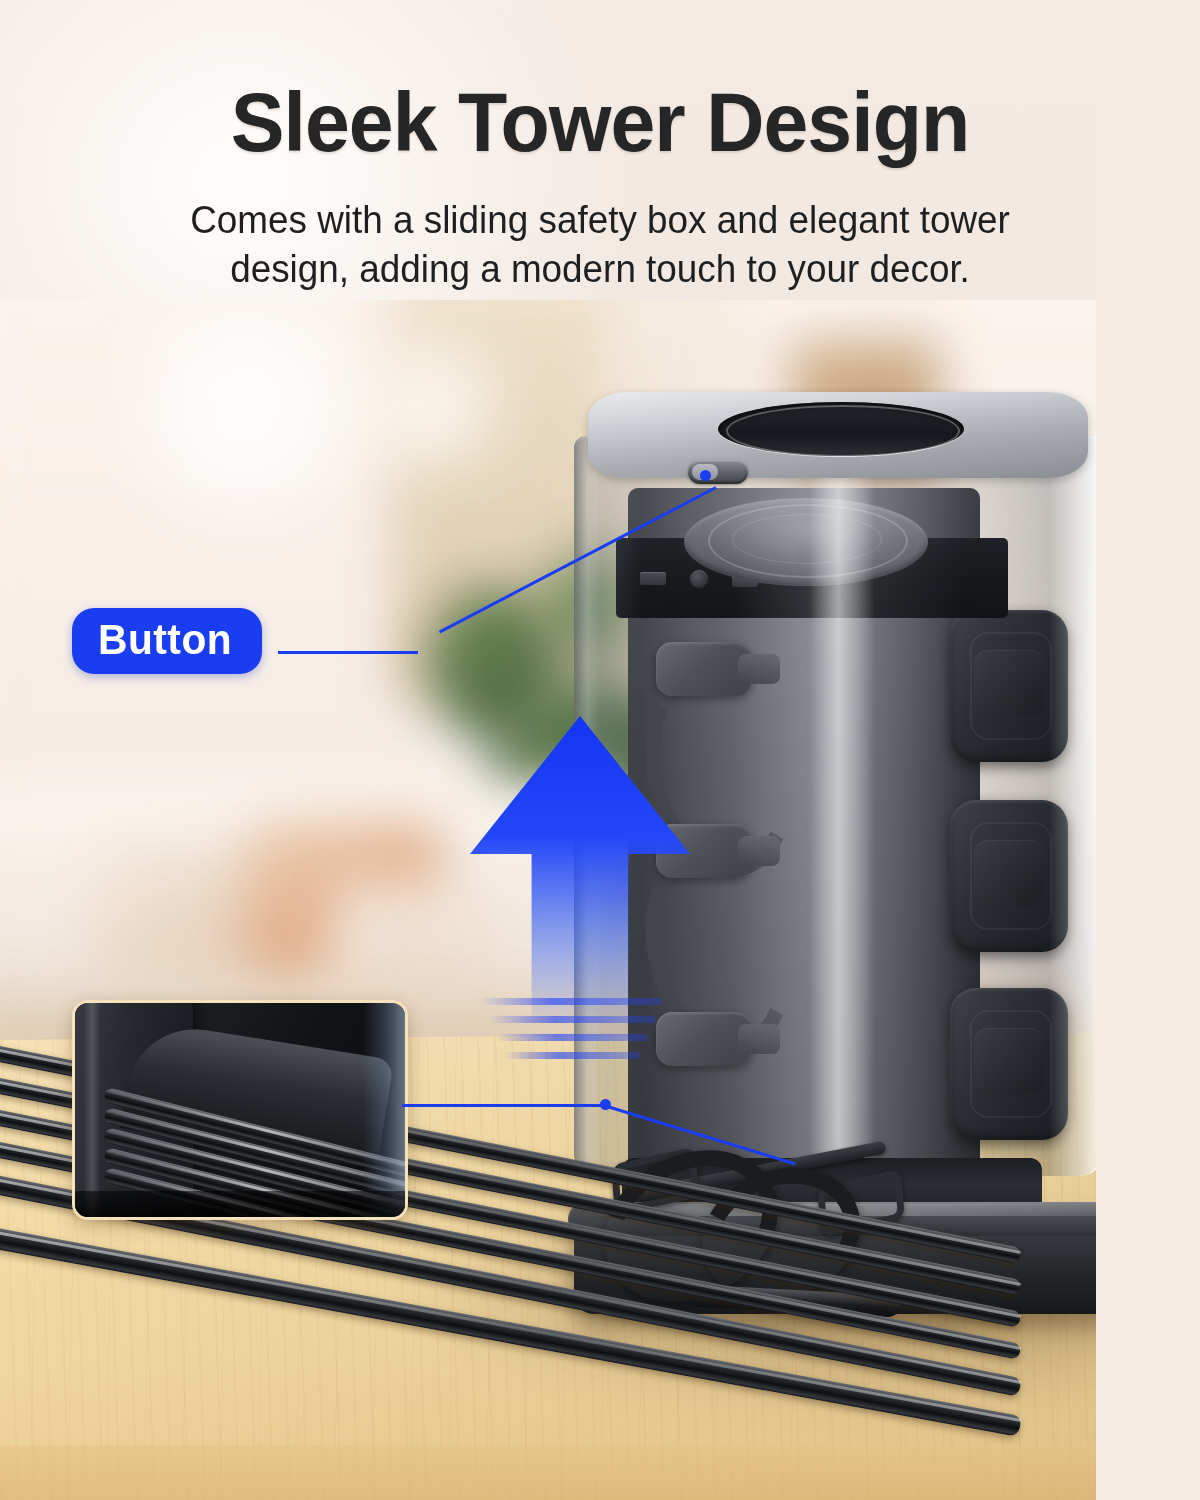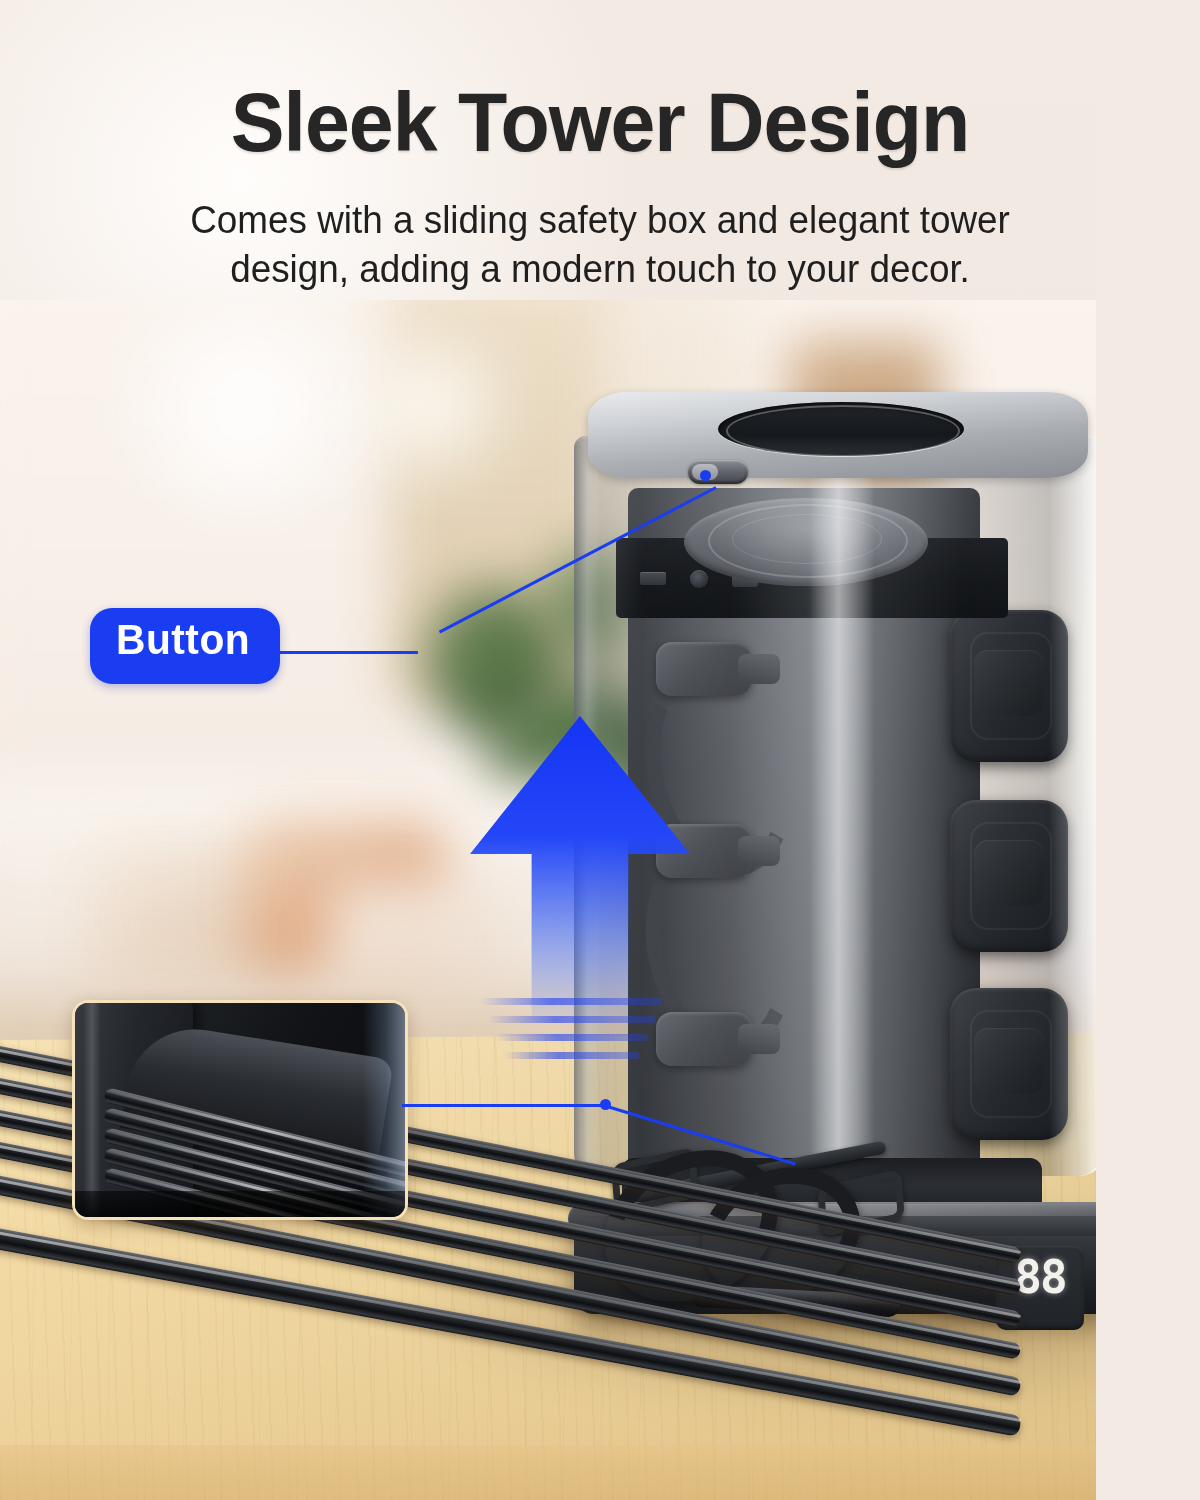--- a/index.html
+++ b/index.html
@@ -237,22 +237,22 @@
   .arrow-trail{position:absolute;left:10px;top:282px;width:200px;height:76px;}
   .arrow-trail span{position:absolute;left:0;height:7px;border-radius:4px;
     background:linear-gradient(90deg,rgba(30,64,245,0) 0%,rgba(30,64,245,.62) 40%,rgba(30,64,245,.30) 100%);}
   .arrow-trail span:nth-child(1){top:0;width:182px;}
   .arrow-trail span:nth-child(2){top:18px;width:168px;left:8px;}
   .arrow-trail span:nth-child(3){top:36px;width:152px;left:16px;}
   .arrow-trail span:nth-child(4){top:54px;width:136px;left:24px;}
 
   
   .callout{position:absolute;left:72px;top:608px;
-    background:#1b3df2;border-radius:22px;padding:11px 26px 23px;
-    box-shadow:0 3px 10px rgba(20,45,190,.30);margin-left:18px;}
+    background:#1b3df2;border-radius:22px;padding:11px 26px 13px;
+    box-shadow:0 3px 10px rgba(20,45,190,.30);}
   .callout-text{font-size:42px;line-height:1;font-weight:bold;color:#ffffff;
     letter-spacing:.5px;transform:scaleX(.97);transform-origin:0 50%;display:block;}
   .lead-h{position:absolute;left:278px;top:651px;width:140px;height:3px;background:#1b3df2;}
   .lead-d{position:absolute;left:404px;top:486px;width:312px;height:3px;background:#1b3df2;
     transform:rotate(-27.6deg);transform-origin:100% 50%;}
   .lead-dot{position:absolute;left:700px;top:470px;width:11px;height:11px;border-radius:50%;
     background:#1b3df2;}
 
   
   .inset{position:absolute;left:72px;top:1000px;width:330px;height:214px;border-radius:16px;
@@ -372,23 +372,20 @@
   </div>
 
   <div class="base">
     <div class="base-neck"></div>
     <div class="base-plinth"></div>
     <div class="base-lip"></div>
     <div class="base-topsheen"></div>
     <div class="clip-bar"></div>
     <div class="clip clip1"></div>
     <div class="clip clip2"></div>
-    <div class="display">
-      <span class="display-val">88</span>
-    </div>
   </div>
 
   <div class="cable-loop loop1"></div>
   <div class="cable-loop loop2"></div>
   <div class="cable-stub"></div>
   <div class="cables">
     <div class="cable cbl-a">
         <i></i>
       </div>
     <div class="cable cbl-b">

